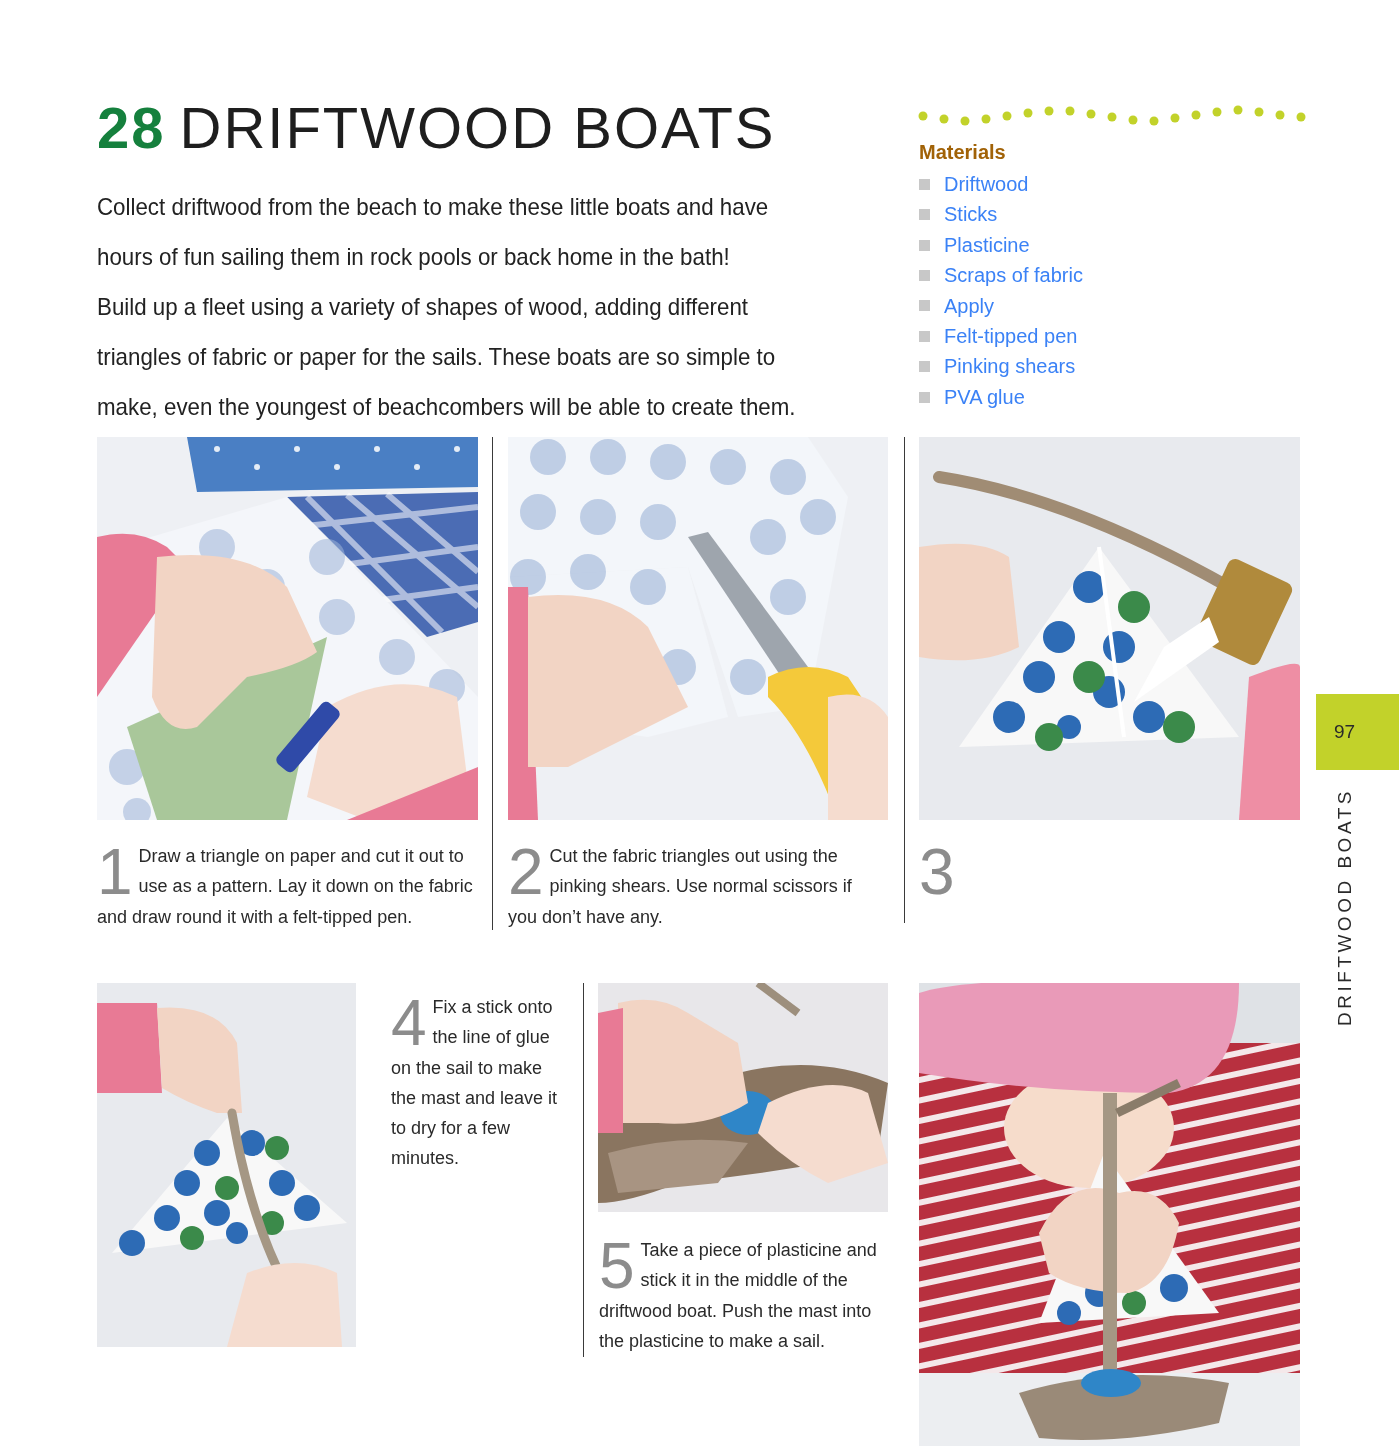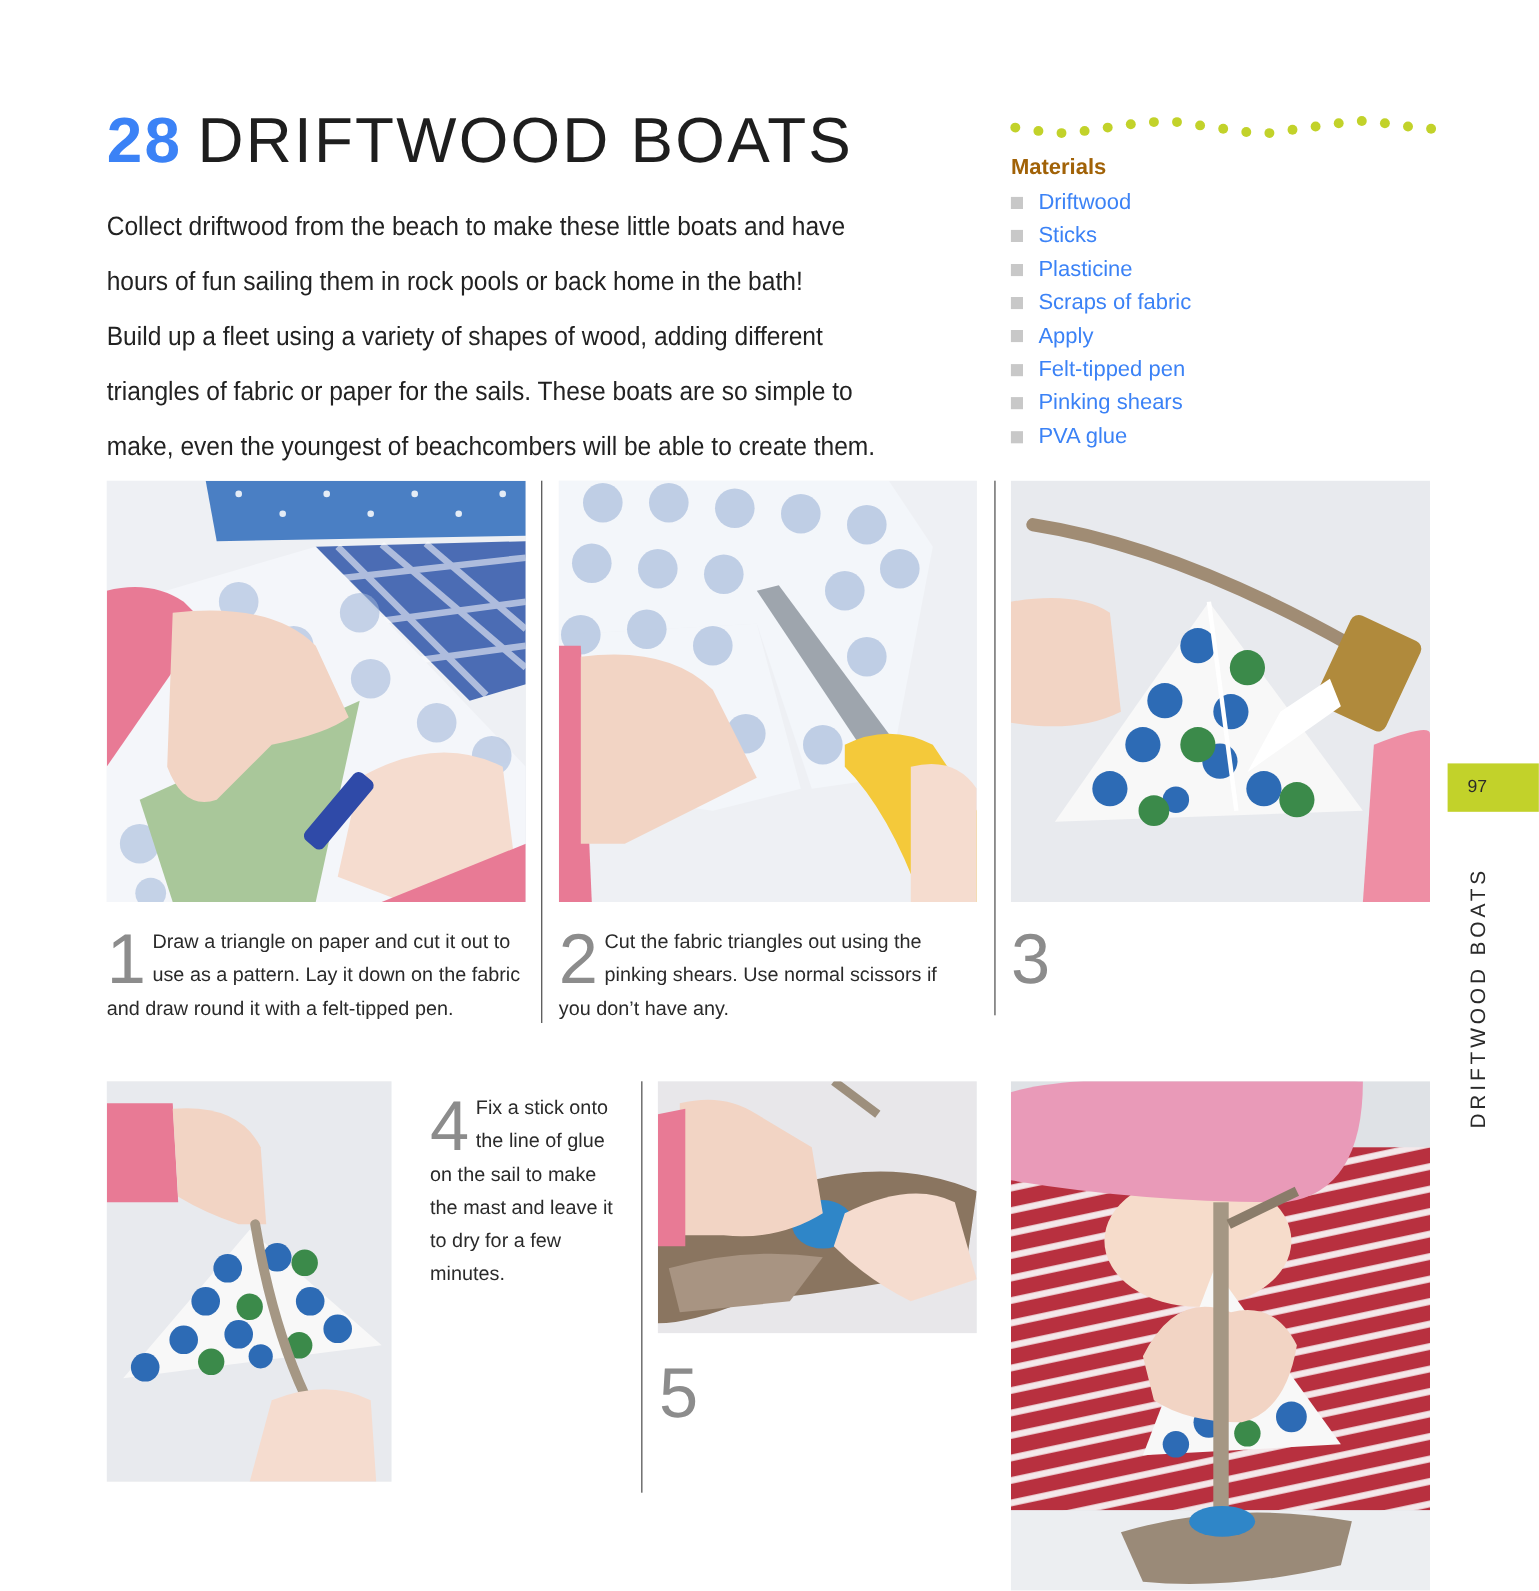--- a/index.html
+++ b/index.html
@@ -6,44 +6,44 @@
   body {
     width: 1399px; height: 1446px; position: relative; overflow: hidden;
     background: #ffffff; color: #1e1e1e;
     font-family: "Liberation Sans", "DejaVu Sans", sans-serif;
   }
   .abs { position: absolute; }
   .title {
     left: 97px; top: 96px; font-size: 58px; letter-spacing: 2px;
     font-weight: 400; line-height: 64px; white-space: nowrap;
   }
-  .title .num { color: #3b82f6; font-weight: 700; margin-right: 14px; }
+  .title .num { color: #15803d; font-weight: 700; margin-right: 14px; }
   .intro {
     left: 97px; top: 182px; width: 800px; font-size: 24px; line-height: 50px;
     color: #222; transform: scaleX(0.93); transform-origin: left top; width: 860px;
   }
   .intro p { margin: 0; white-space: nowrap; }
   .dots { left: 918px; top: 103px; width: 390px; height: 30px; }
   .materials { left: 919px; top: 139px; }
   .materials h3 { margin: 0 0 4px 0; font-size: 20px; font-weight: 700; color: #a16207; line-height: 26px; }
   .materials ul { list-style: none; margin: 0; padding: 0; }
   .materials li { font-size: 20px; line-height: 30.4px; color: #3b82f6; display: flex; align-items: center; }
   .materials .bullet { width: 11px; height: 11px; background: #c8c8c8; margin-right: 14px; display: inline-block; flex: none; }
   .photo { overflow: hidden; background: #eef0f3; }
   .photo svg { width: 100%; height: 100%; display: block; }
   .vline { width: 1px; background: #3a3a3a; }
   .step { font-size: 18px; line-height: 30.3px; color: #2a2a2a; }
   .step .big {
     float: left; font-size: 64px; line-height: 54px; color: #8c8c8c;
     margin: 4px 6px 0 0; font-weight: 300;
   }
   .tab {
-    left: 1316px; top: 694px; width: 83px; height: 44px; background: #c2d22a;
+    left: 1316px; top: 694px; width: 83px; height: 76px; background: #c2d22a;
     display: flex; align-items: center; padding-left: 18px; box-sizing: border-box;
-    font-size: 16px; color: #2a2a2a;
+    font-size: 19px; color: #2a2a2a;
   }
   .side {
     left: 1334px; top: 1026px; transform: rotate(-90deg); transform-origin: left top;
     font-size: 19px; letter-spacing: 3.5px; color: #2a2a2a; white-space: nowrap;
   }
 </style>
 </head>
 <body>
 
 <div class="abs title">
@@ -287,21 +287,21 @@
     <path d="M0 150 Q60 80 140 90 Q220 70 290 100 L280 170 Q180 190 80 200 Q30 220 0 220 Z" fill="#8a7560"></path>
     <path d="M10 170 Q80 150 150 160 L120 200 L20 210 Z" fill="#a89482"></path>
     <ellipse cx="150" cy="130" rx="28" ry="22" fill="#2f86c8"></ellipse>
     <path d="M20 20 Q60 10 90 30 L140 60 L150 120 Q110 145 60 140 L20 140 Z" fill="#f2d4c4"></path>
     <path d="M0 30 L25 25 L25 150 L0 150 Z" fill="#e87a95"></path>
     <path d="M170 120 Q230 90 270 110 L290 180 L230 200 Q190 180 160 150 Z" fill="#f5dccf"></path>
   </svg>
 </div>
 
 <div class="abs step" style="left:599px;top:1235px;width:295px;">
-  <span class="big">5</span>
+  <span class="big">5</span><span>Take a piece of plasticine and stick it in the middle of the driftwood boat. Push the mast into the plasticine to make a sail.</span>
 </div>
 
 <div class="abs photo" style="left:919px;top:983px;width:381px;height:463px;" title="Child in pink hat and striped top pushing the mast into the plasticine on the driftwood boat">
   <svg viewBox="0 0 381 463" preserveAspectRatio="none">
     <defs>
       <pattern id="stripes" width="20" height="20" patternUnits="userSpaceOnUse" patternTransform="rotate(-12)">
         <rect width="20" height="20" fill="#b8303f"></rect>
         <rect y="12" width="20" height="6" fill="#f4e8ea"></rect>
       </pattern>
     </defs>

